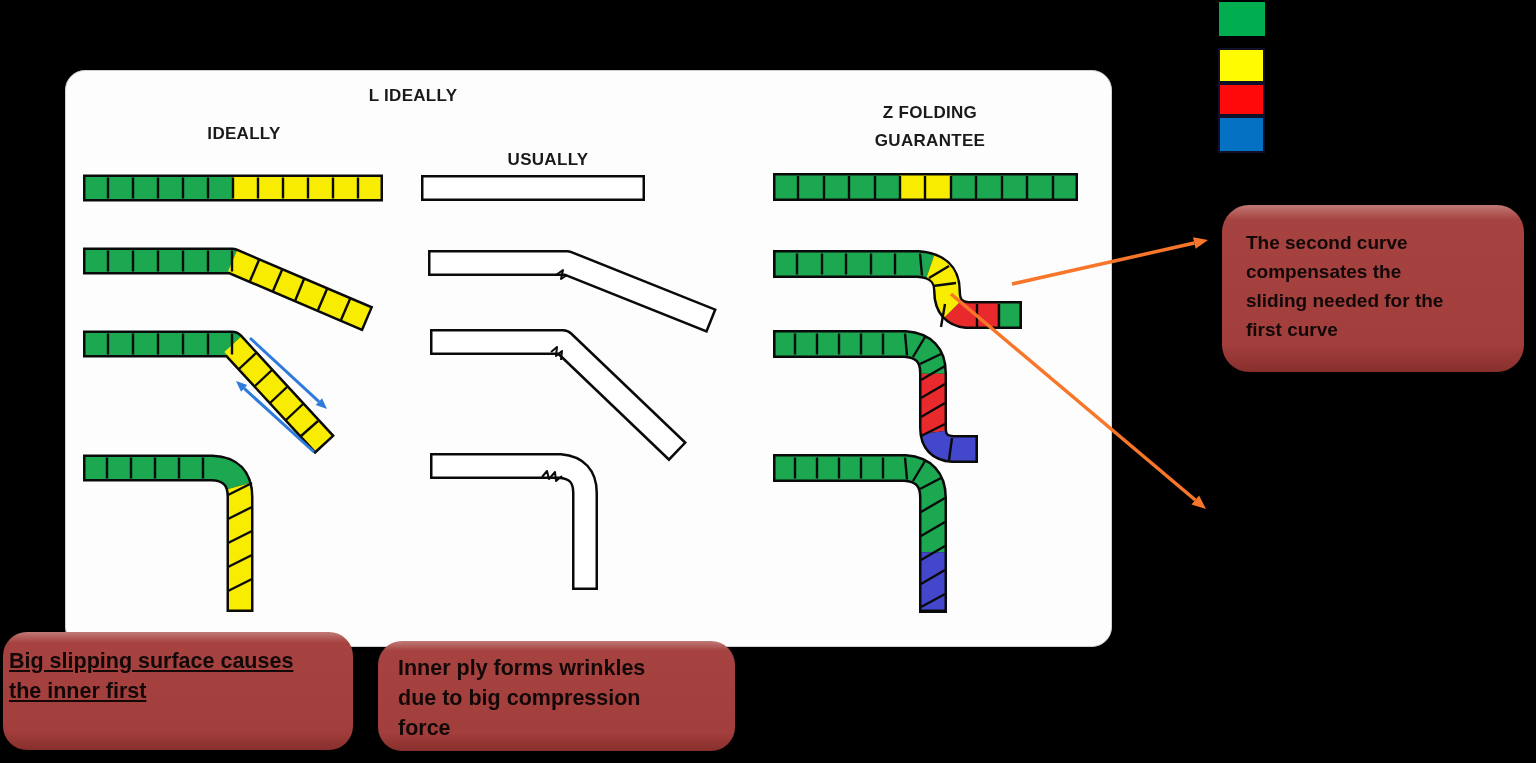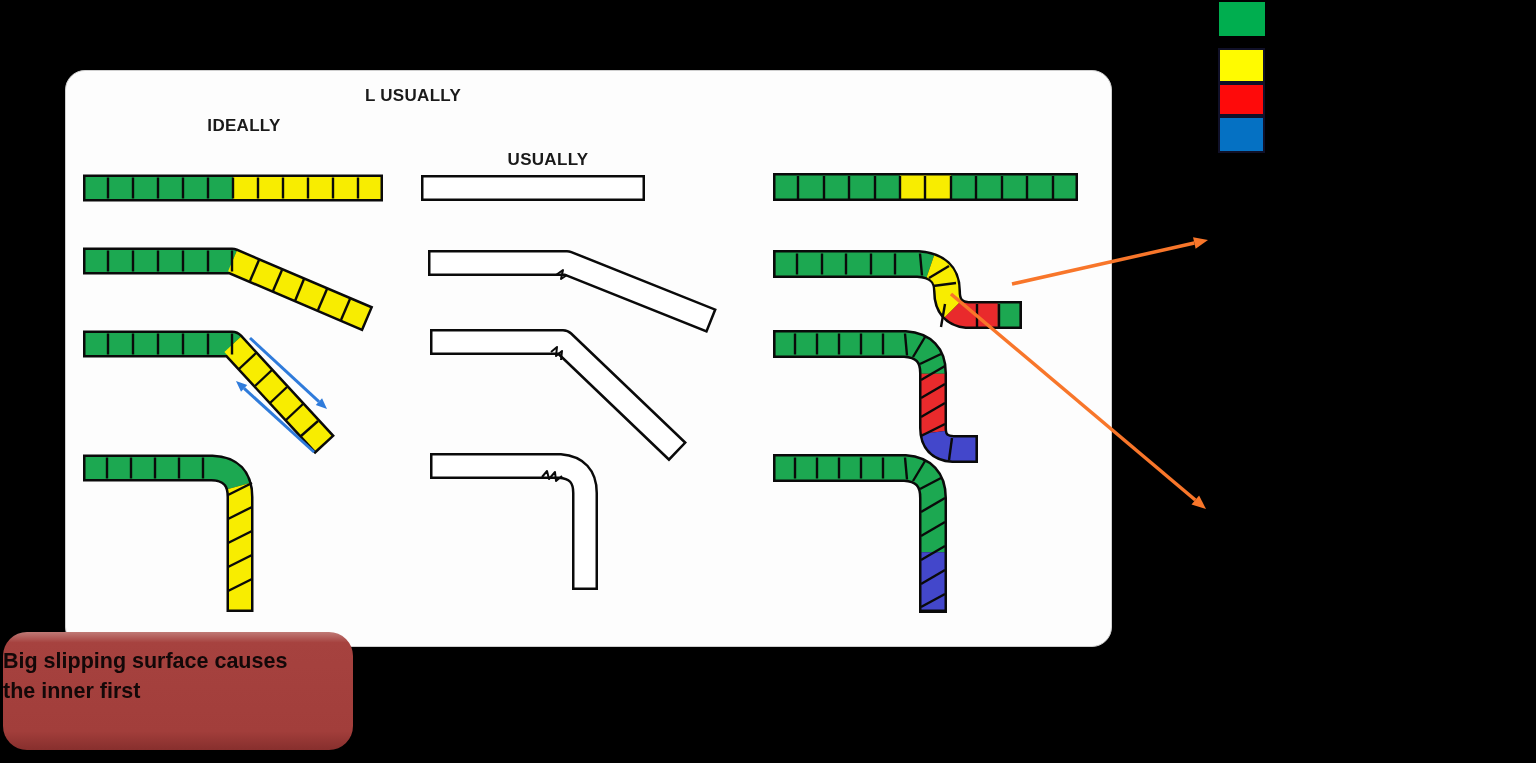--- a/index.html
+++ b/index.html
@@ -4,49 +4,53 @@
 <style>
   html,body{margin:0;padding:0;background:#000;}
   .stage{position:relative;width:1536px;height:763px;background:#000;overflow:hidden;
          font-family:"Liberation Sans",sans-serif;}
   .panel{position:absolute;left:65px;top:70px;width:1045px;height:575px;
          background:#fdfdfd;border:1px solid #cfcfcf;border-radius:20px;}
   #diagram{position:absolute;left:0;top:0;width:1536px;height:763px;pointer-events:none;}
   .hdr{position:absolute;color:#1a1a1a;font-weight:bold;font-size:17px;text-align:center;
        letter-spacing:.3px;}
   .h-lf{left:313px;top:86px;width:200px;}
-  .h-id{left:144px;top:116px;width:200px;}
+  .h-id{left:144px;top:124px;width:200px;}
   .h-us{left:448px;top:126px;width:200px;margin-top:24px;}
   .h-zf{left:830px;top:99px;width:200px;line-height:28px;}
   .legend{position:absolute;left:0;top:0;}
   .sw{position:absolute;box-sizing:border-box;}
   .sw-green{left:1219px;top:2px;width:46px;height:34px;}
   .sw-yellow{left:1218px;top:48px;width:47px;height:35px;border:2px solid #101028;}
   .sw-red{left:1218px;top:83px;width:47px;height:33px;border:2px solid #101028;}
   .sw-blue{left:1218px;top:116px;width:47px;height:37px;border:2px solid #101028;}
   .callout{position:absolute;box-sizing:border-box;color:#130808;font-weight:bold;
            background:linear-gradient(180deg,#c07a76 0%,#a6423f 9%,#a23e3b 84%,#872f2d 100%);
            border-radius:24px;}
   .co1{left:1222px;top:205px;width:302px;height:167px;border-radius:27px;
        padding:23px 0 0 24px;font-size:19px;line-height:29px;}
-  .co2{left:3px;top:632px;width:350px;height:118px;padding:14px 0 0 0;
-       font-size:21.5px;line-height:30px;}
+  .co2{left:3px;top:632px;width:350px;height:118px;padding:14px 0 0 6px;
+       font-size:21.5px;line-height:30px;text-decoration:underline;}
   .co3{left:378px;top:641px;width:357px;height:110px;padding:12px 0 0 20px;
        font-size:21.5px;line-height:30px;}
 </style>
 </head>
 <body>
 
 <div class="stage">
 
   <div class="panel"></div>
 
-  <div class="hdr h-lf">L USUALLY</div>
+  <div class="hdr h-lf">L IDEALLY</div>
   <div class="hdr h-id">IDEALLY</div>
   <div class="hdr h-us">USUALLY</div>
+  <div class="hdr h-zf">
+    <div>Z FOLDING</div>
+    <div>GUARANTEE</div>
+  </div>
 
   <div class="legend">
     <div class="sw sw-green" style="background: rgb(0, 174, 79);"></div>
     <div class="sw sw-yellow" style="background: rgb(255, 251, 0);"></div>
     <div class="sw sw-red" style="background: rgb(254, 10, 10);"></div>
     <div class="sw sw-blue" style="background: rgb(5, 113, 195);"></div>
   </div>
 
   <svg id="diagram" viewBox="0 0 1536 763">
       <g>
@@ -214,20 +218,31 @@
       <g>
         <line x1="250" y1="338" x2="318.91313679931346" y2="401.54328198378255" stroke="#2F7BDB" stroke-width="3"></line>
         <polygon points="327,409 315.78131523250215,404.9397645280709 322.0449583661248,398.1467994394942" fill="#2F7BDB"></polygon>
       </g>
       <g>
         <line x1="314" y1="452" x2="244.134620147482" y2="388.40459013424646" stroke="#2F7BDB" stroke-width="3"></line>
         <polygon points="236,381 247.2445480038655,384.98804967230404 241.0246922910985,391.8211305961889" fill="#2F7BDB"></polygon>
       </g>
     </svg>
 
+  <div class="callout co1">
+    <div>The second curve</div>
+    <div>compensates the</div>
+    <div>sliding needed for the</div>
+    <div>first curve</div>
+  </div>
 
   <div class="callout co2">
     <div>Big slipping surface causes</div>
     <div>the inner first</div>
   </div>
 
+  <div class="callout co3">
+    <div>Inner ply forms wrinkles</div>
+    <div>due to big compression</div>
+    <div>force</div>
+  </div>
 
 </div>
 
 </body></html>

